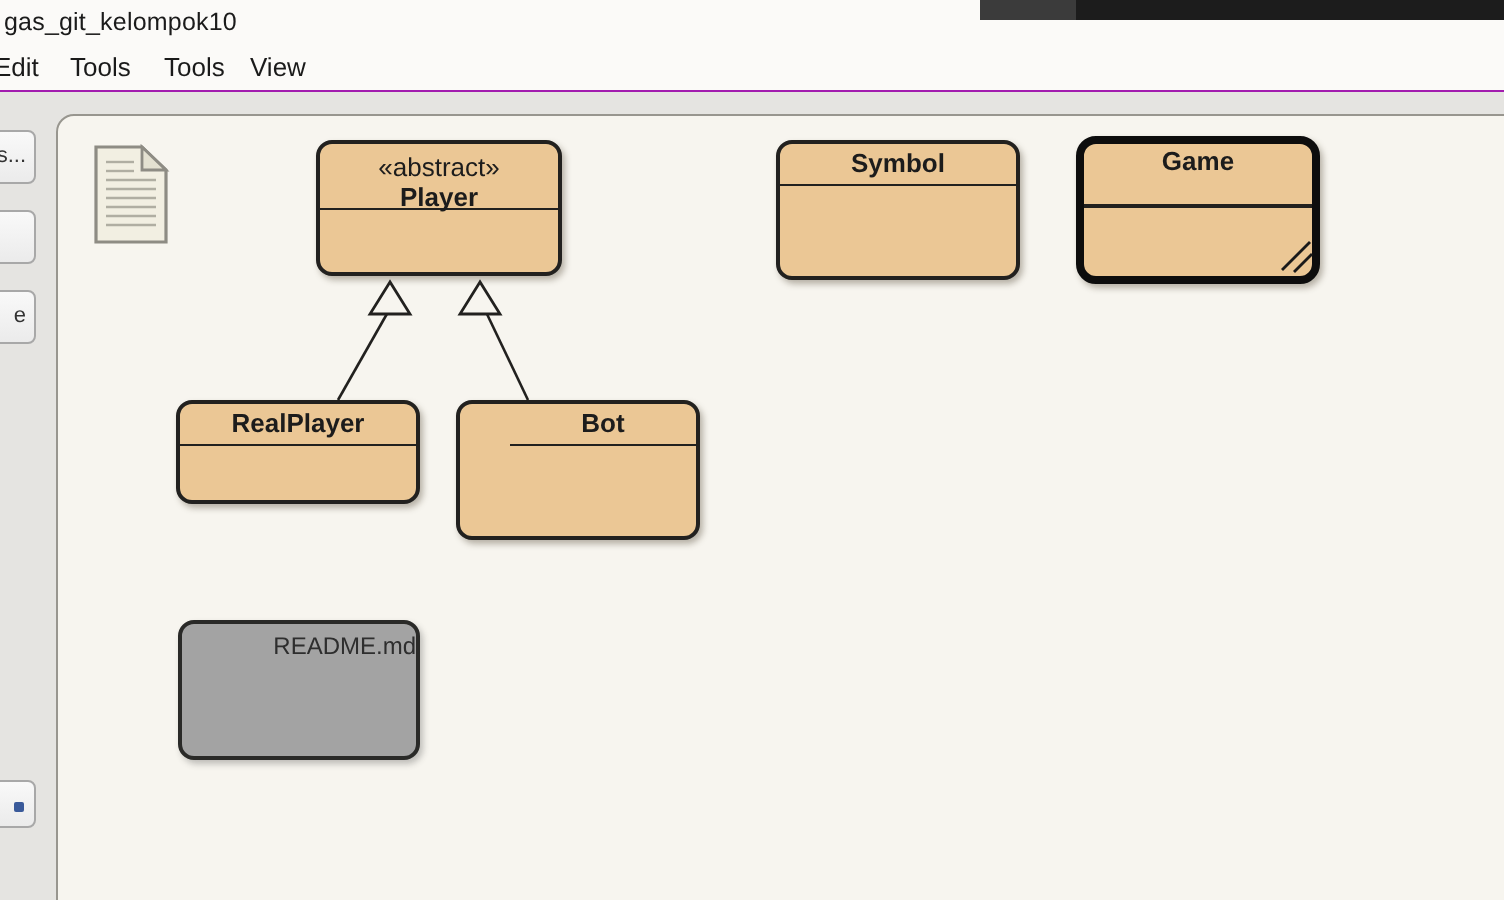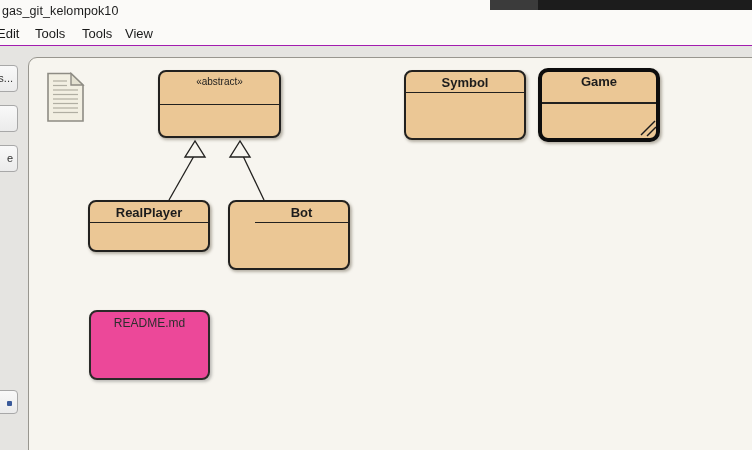--- a/index.html
+++ b/index.html
@@ -66,43 +66,43 @@
     background: #EBC795;
     border: 2px solid #22211f;
     border-radius: 8px;
     box-shadow: 1.5px 2px 3px rgba(60,50,30,0.35);
   }
   .uml-header {
     border-bottom: 1.5px solid #22211f;
     text-align: center; color: #1c1c1c;
   }
   .uml-name { font-size: 13px; font-weight: bold; color: #1c1c1c; }
-  .uml-stereotype { font-size: 10px; color: #1c1c1c; display: block; padding-top: 4px; }
+  .uml-stereotype { font-size: 13px; color: #1c1c1c; display: block; padding-top: 4px; }
 
   .box-player     { left: 158px; top: 70px;  width: 123px; height: 68px; }
   .box-player .uml-header { height: 33px; padding-top: 0; }
   .box-player .uml-name { display: block; line-height: 15px; }
 
-  .box-symbol     { left: 388px; top: 70px;  width: 122px; height: 70px; margin-left: 16px; }
+  .box-symbol     { left: 388px; top: 70px;  width: 122px; height: 70px; }
   .box-realplayer { left: 88px;  top: 200px; width: 122px; height: 52px; }
   .box-bot        { left: 228px; top: 200px; width: 122px; height: 70px; padding-left: 25px; }
   .one-line-header { height: 21px; line-height: 19px; }
 
   .box-game {
     left: 538px; top: 68px; width: 122px; height: 74px;
     border: 4px solid #0d0d0d; border-radius: 10px;
     box-shadow: 1.5px 2px 3px rgba(60,50,30,0.35);
   }
   .box-game .uml-header { height: 32px; line-height: 18px; border-bottom-width: 2px; }
 
   .note-box {
     position: absolute; left: 89px; top: 310px; width: 121px; height: 70px;
-    background: #ec4899; border: 2px solid #2a2a28; border-radius: 8px;
+    background: #a3a3a3; border: 2px solid #2a2a28; border-radius: 8px;
     box-shadow: 1.5px 2px 3px rgba(60,60,60,0.3);
-    text-align: center; font-size: 12px; color: #2e2e2e; padding-top: 4px;
+    text-align: right; font-size: 12px; color: #2e2e2e; padding-top: 4px;
   }
 
   .doc-icon { position: absolute; left: 45px; top: 72px; }
 
   .overlay-svg {
     position: absolute; left: 0; top: 0; width: 752px; height: 450px;
     pointer-events: none;
   }
 </style>
 </head>
@@ -144,20 +144,21 @@
       <line x1="8" y1="31.5" x2="33" y2="31.5"></line>
       <line x1="8" y1="36" x2="33" y2="36"></line>
       <line x1="8" y1="40.5" x2="33" y2="40.5"></line>
     </g>
   </svg>
 </div>
 
 <div class="uml-box box-player">
   <div class="uml-header">
     <span class="uml-stereotype">«abstract»</span>
+    <span class="uml-name">Player</span>
   </div>
 </div>
 
 <div class="uml-box box-symbol">
   <div class="uml-header one-line-header">
     <span class="uml-name">Symbol</span>
   </div>
 </div>
 
 <div class="uml-box box-game">

